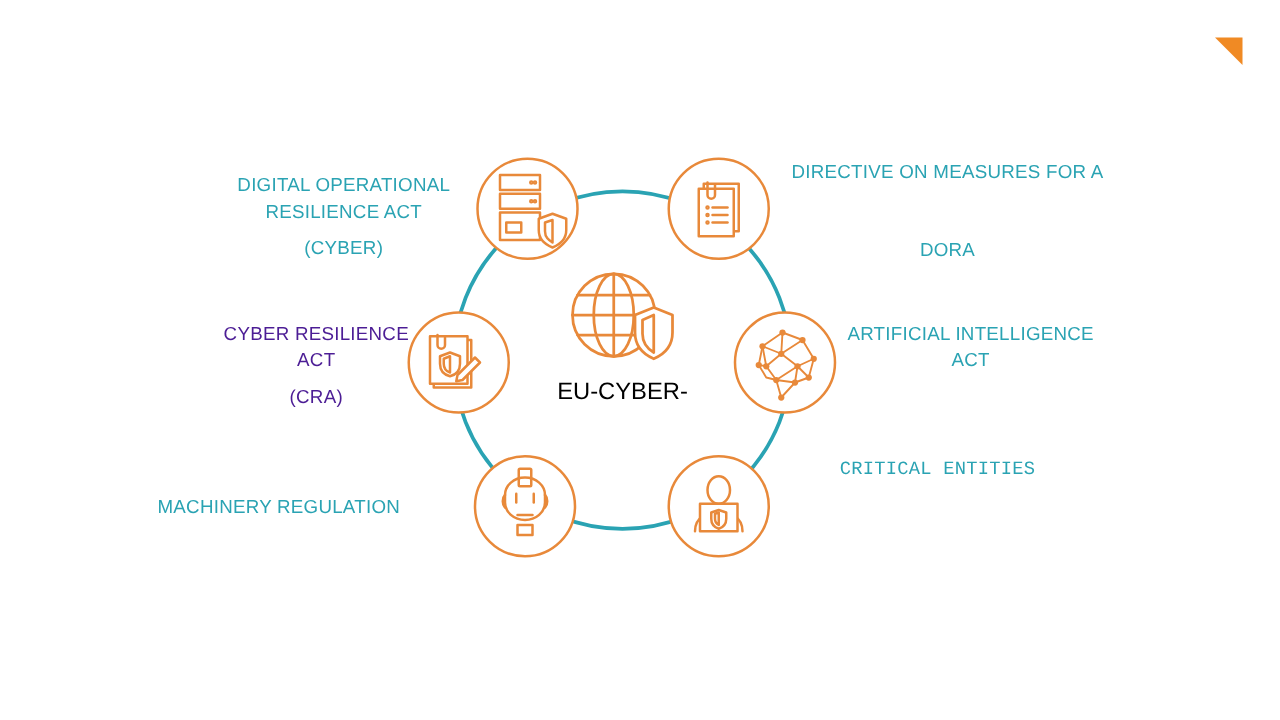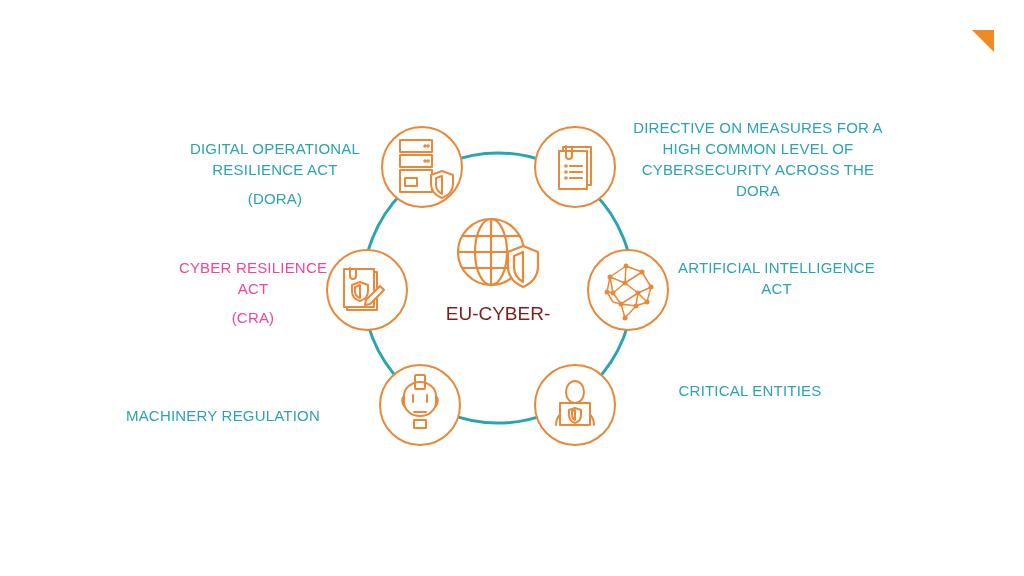--- a/index.html
+++ b/index.html
@@ -7,23 +7,23 @@
          font-family:"Liberation Sans", sans-serif; }
   .corner { position:absolute; left:972px; top:30px; width:0; height:0;
             border-left:22px solid transparent; border-top:22px solid #f08a24; }
   
   .corner { border-left:22px solid transparent; border-top:22px solid #f08a24; border-right:0; }
   svg.diagram { position:absolute; left:0; top:0; }
   .label { position:absolute; text-align:center; font-size:15px; line-height:21px;
            letter-spacing:0.2px; }
   .label .abbr { display:block; margin-top:8px; }
   .teal { color:#2aa3b3; }
-  .orange { color:#ec4899; }
+  .orange { color:#4c1d95; }
   .center-title { position:absolute; left:420px; top:303px; width:156px; text-align:center;
-                  font-size:19px; line-height:22px; color:#7f1d1d; }
+                  font-size:19px; line-height:22px; color:#000000; }
 </style>
 </head>
 <body>
 
 <div class="corner"></div>
 
 <svg class="diagram" width="1024" height="576" viewBox="0 0 1024 576">
 
   <circle cx="498" cy="288" r="135" fill="none" stroke="#2aa3b3" stroke-width="3"></circle>
 
@@ -130,40 +130,40 @@
   </g>
 </svg>
 
 <div class="center-title">
   <span>EU-CYBER-</span><br>
 </div>
 
 <div class="label teal" style="left:170px; top:138px; width:210px;">
   <span>DIGITAL OPERATIONAL</span><br>
   <span>RESILIENCE ACT</span>
-  <span class="abbr">(DORA)</span>
+  <span class="abbr">(CYBER)</span>
 </div>
 
-<div class="label teal" style="left:618px; top:117px; width:280px;">
+<div class="label teal" style="left:618px; top:127px; width:280px;">
   <span>DIRECTIVE ON MEASURES FOR A</span><br>
-  <span>HIGH COMMON LEVEL OF</span><br>
-  <span>CYBERSECURITY ACROSS THE</span><br>
+  <br>
+  <br>
   <span>DORA</span>
 </div>
 
 <div class="label teal" style="left:664px; top:257px; width:225px;">
   <span>ARTIFICIAL INTELLIGENCE</span><br>
   <span>ACT</span>
 </div>
 
 <div class="label orange" style="left:168px; top:257px; width:170px;">
   <span>CYBER RESILIENCE</span><br>
   <span>ACT</span>
   <span class="abbr">(CRA)</span>
 </div>
 
-<div class="label teal" style="left:112px; top:405px; width:222px;">
+<div class="label teal" style="left:112px; top:395px; width:222px;">
   <span>MACHINERY REGULATION</span>
 </div>
 
-<div class="label teal" style="left:655px; top:380px; width:190px;">
+<div class="label teal" style="left:655px; top:365px; width:190px;font-family:Liberation Mono, monospace;">
   <span>CRITICAL ENTITIES</span><br>
 </div>
 
 </body></html>

